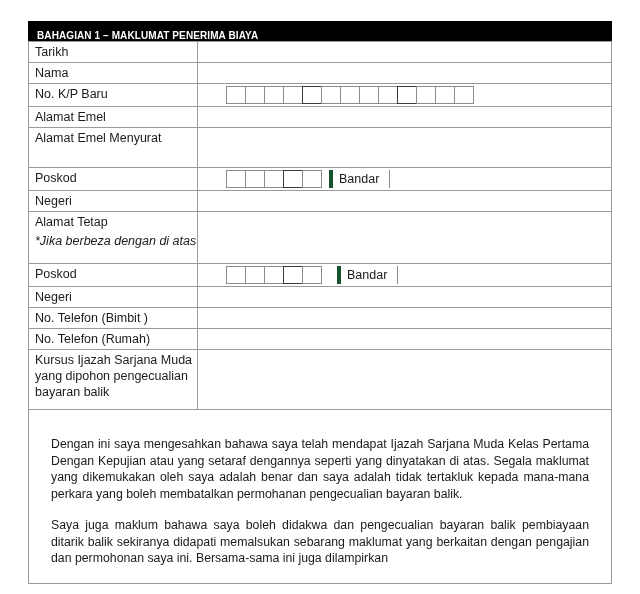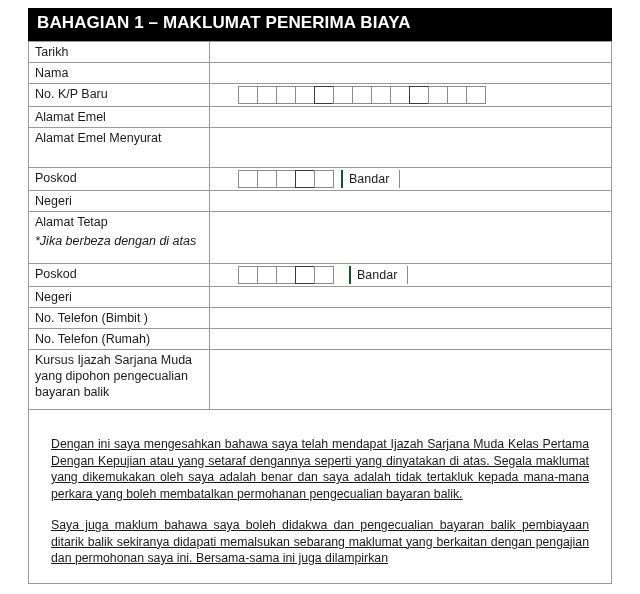--- a/index.html
+++ b/index.html
@@ -25,43 +25,44 @@
     left: 28px;
     top: 8px;
     width: 584px;
   }
 
   
   .section-bar {
     background: #000000;
     color: #ffffff;
     font-weight: bold;
-    font-size: 17px;
+    font-size: 10px;
     letter-spacing: 0.1px;
     padding: 4px 0 4px 8px;
-    height: 33px;
+    height: 20px;
     line-height: 20px;
     box-sizing: border-box;
     border: 1px solid #000;
     border-right: 3px solid #000;
     white-space: nowrap;
     overflow: hidden;
+    margin-top: 13px;
   }
 
   
   table.form {
     border-collapse: collapse;
     width: 100%;
     table-layout: fixed;
   }
   table.form td {
     border: 1px solid #9a9a9a;
     font-size: 12.5px;
     line-height: 16px;
-    padding: 2px 12px 2px 6px;
+    padding: 2px 0 2px 6px;
     vertical-align: top;
     background: #fff;
     color: #1b1b1b;
   }
   td.label {
     width: 162px;
   }
   td.value {
     padding: 0;
   }
@@ -90,42 +91,41 @@
     width: 20px;
     height: 18px;
     border: 1px solid #8c8c8c;
     border-left-width: 1px;
     margin-right: -1px;
     box-sizing: border-box;
     background: #fff;
   }
   .bx.thick { border-color: #3a3a3a; }
   .bandar-cell {
-    border-left: 2px solid #14532d;
+    border-left: 4px solid #14532d;
     border-right: 1px solid #8c8c8c;
     padding: 1px 10px 0 6px;
     font-size: 12.5px;
     line-height: 17px;
     height: 18px;
     box-sizing: border-box;
     margin-left: 8px;
     white-space: nowrap;
   }
   .bandar-cell.offset2 { margin-left: 16px; }
 
   
   .decl-box {
     border: 1px solid #9a9a9a;
     border-top: none;
     padding: 26px 22px 6px 22px;
     box-sizing: border-box;
     height: 174px;
     overflow: hidden;
     background: #fff;
-    text-decoration: underline;
   }
   .decl-p {
     text-align: justify;
     font-size: 12.3px;
     line-height: 16.5px;
     margin: 0 0 15px 0;
     color: #1b1b1b;
   }
   .decl-p:last-child { margin-bottom: 0; }
 </style>

